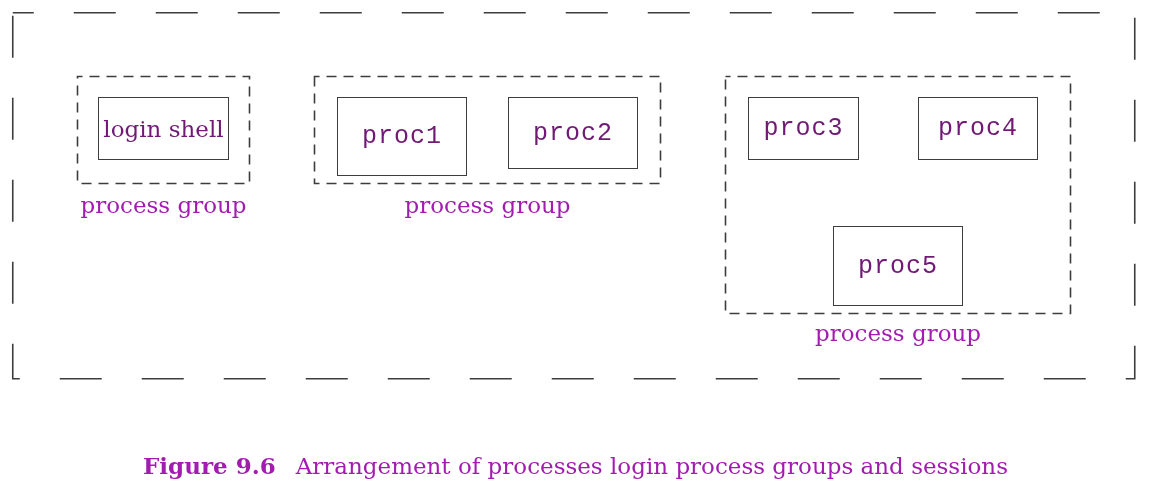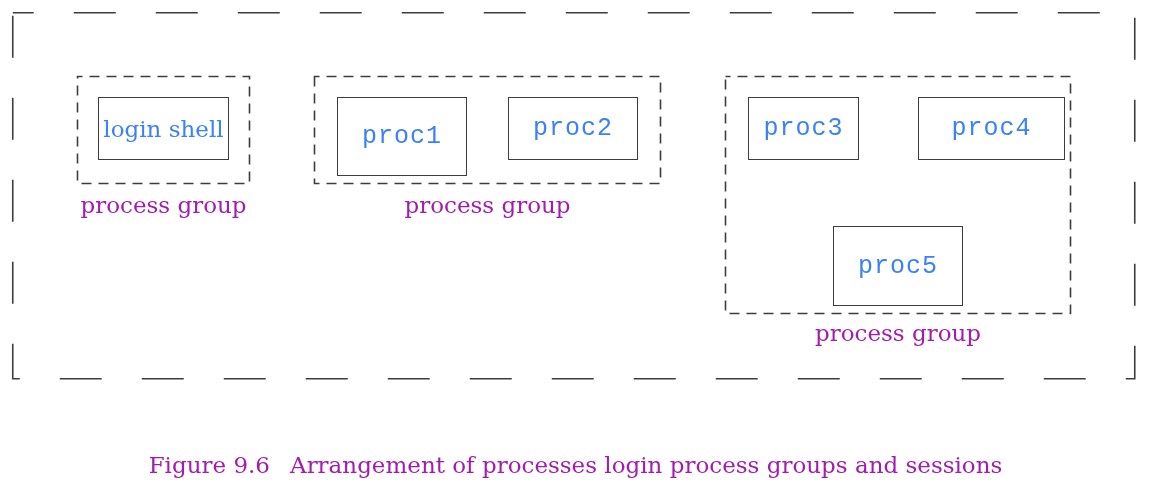--- a/index.html
+++ b/index.html
@@ -27,59 +27,59 @@
     background: #ffffff;
     display: flex;
     align-items: center;
     justify-content: center;
     box-sizing: border-box;
   }
   .proc-text {
     font-family: "Liberation Mono", "DejaVu Sans Mono", monospace;
     font-size: 25px;
     letter-spacing: 1px;
-    color: #3b82f6;
+    color: #701a75;
     white-space: nowrap;
   }
   .serif-text {
     font-family: "DejaVu Serif", serif;
     color: #a21caf;
     white-space: nowrap;
   }
   .group-label {
     position: absolute;
     text-align: center;
     font-size: 23px;
   }
   #login-shell-box { left: 98px;  top: 97px;  width: 131px; height: 63px; }
   #proc1-box      { left: 337px; top: 97px;  width: 130px; height: 79px; }
-  #proc2-box      { left: 508px; top: 97px;  width: 130px; height: 63px; text-align: right; }
+  #proc2-box      { left: 508px; top: 97px;  width: 130px; height: 72px; text-align: right; }
   #proc3-box      { left: 748px; top: 97px;  width: 111px; height: 63px; }
-  #proc4-box      { left: 918px; top: 97px;  width: 147px; height: 63px; }
+  #proc4-box      { left: 918px; top: 97px;  width: 120px; height: 63px; }
   #proc5-box      { left: 833px; top: 226px; width: 130px; height: 80px; }
   #login-shell-box .proc-text { font-family: "DejaVu Serif", serif; font-size: 23px; letter-spacing: 0; }
 
   #pg1-label { left: 77px;  top: 192px; width: 173px; }
   #pg2-label { left: 314px; top: 192px; width: 347px; }
   #pg3-label { left: 725px; top: 320px; width: 346px; }
 
   #session-label {
     position: absolute;
     left: 0; top: 396px; width: 1151px;
     text-align: center;
     font-size: 28px;
   }
   #caption {
     position: absolute;
     left: 0; top: 452px; width: 1151px;
     text-align: center;
     font-size: 23px;
   }
   #caption .cap-number {
-    font-weight: normal;
+    font-weight: bold;
     margin-right: 20px;
   }
 </style>
 </head>
 <body>
 
 <div id="stage">
 
   <svg id="borders" width="1151" height="487">
     <rect x="12.75" y="12.75" width="1122" height="366" fill="none" stroke="#3d3d3d" stroke-width="1.6" stroke-dasharray="42 40" stroke-dashoffset="21"></rect>

